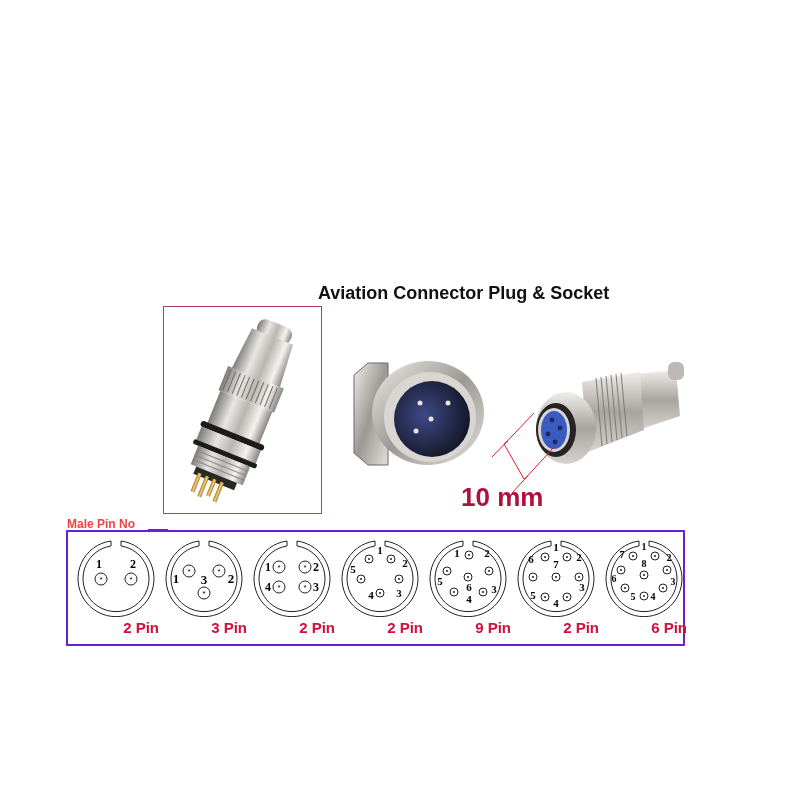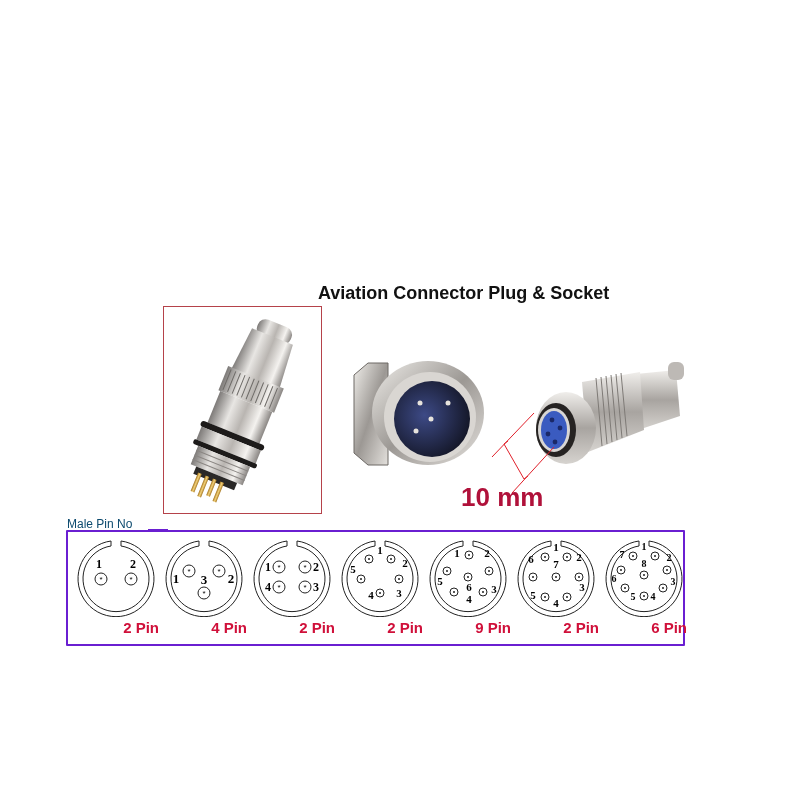--- a/index.html
+++ b/index.html
@@ -1,19 +1,19 @@
 <!DOCTYPE html>
 <html><head>
 <meta charset="utf-8">
 <style>
   html, body { margin: 0; padding: 0; background: #ffffff; }
   body { width: 800px; height: 800px; position: relative; overflow: hidden; font-family: "Liberation Sans", sans-serif; }
   .title { position: absolute; left: 290px; top: 283px; font-size: 18px; font-weight: bold; color: #111; white-space: nowrap; margin-left: 28px; }
   .photo-frame { position: absolute; left: 163px; top: 306px; width: 159px; height: 208px; border: 1px solid #b5424a; background: #fff; box-sizing: border-box; }
-  .label-male { position: absolute; left: 67px; top: 517px; font-size: 12px; font-weight: normal; color: #0c4a6e; white-space: nowrap; text-align: center; }
+  .label-male { position: absolute; left: 67px; top: 517px; font-size: 12px; font-weight: bold; color: #ef4444; white-space: nowrap; text-align: center; }
   .pin-box { position: absolute; left: 66px; top: 530px; width: 619px; height: 116px; border: 2px solid #6a1fd1; border-radius: 1px; box-sizing: border-box; background: #fff; }
   .pin-cell { position: absolute; top: 5px; width: 86px; height: 108px; }
   .pin-cell svg { position: absolute; left: 0; top: 0; }
   .pin-label { position: absolute; left: 0; width: 86px; top: 82px; text-align: right; font-size: 15px; font-weight: bold; color: #d0103a; }
   .dim-label { position: absolute; left: 461px; top: 470px; font-size: 26px; font-weight: bold; color: #b0113a; white-space: nowrap; margin-top: 12px; }
   .abs { position: absolute; }
 </style>
 </head>
 <body>
 
@@ -164,21 +164,21 @@
       <circle cx="28" cy="34" r="6" fill="none" stroke="#222"></circle>
         <text x="28" y="37" font-size="8" text-anchor="middle">*</text>
       <circle cx="58" cy="34" r="6" fill="none" stroke="#222"></circle>
         <text x="58" y="37" font-size="8" text-anchor="middle">*</text>
       <circle cx="43" cy="56" r="6" fill="none" stroke="#222"></circle>
         <text x="43" y="59" font-size="8" text-anchor="middle">*</text>
       <text x="15" y="46" font-family="Liberation Serif, serif" font-weight="bold" font-size="13" text-anchor="middle">1</text>
       <text x="70" y="46" font-family="Liberation Serif, serif" font-weight="bold" font-size="13" text-anchor="middle">2</text>
       <text x="43" y="47" font-family="Liberation Serif, serif" font-weight="bold" font-size="13" text-anchor="middle">3</text>
     </svg>
-    <div class="pin-label">4 Pin</div>
+    <div class="pin-label">3 Pin</div>
   </div>
 
   <div class="pin-cell" style="left:181px">
     <svg width="86" height="80" viewBox="0 0 86 80">
       <path d="M38 4 A38 38 0 1 0 48 4" fill="none" stroke="#222"></path>
       <path d="M38 9 A33 33 0 1 0 48 9" fill="none" stroke="#222"></path>
       <line x1="38" y1="4" x2="38" y2="9" stroke="#222"></line>
         <line x1="48" y1="4" x2="48" y2="9" stroke="#222"></line>
       <circle cx="30" cy="30" r="6" fill="none" stroke="#222"></circle>
         <text x="30" y="33" font-size="8" text-anchor="middle">*</text>

